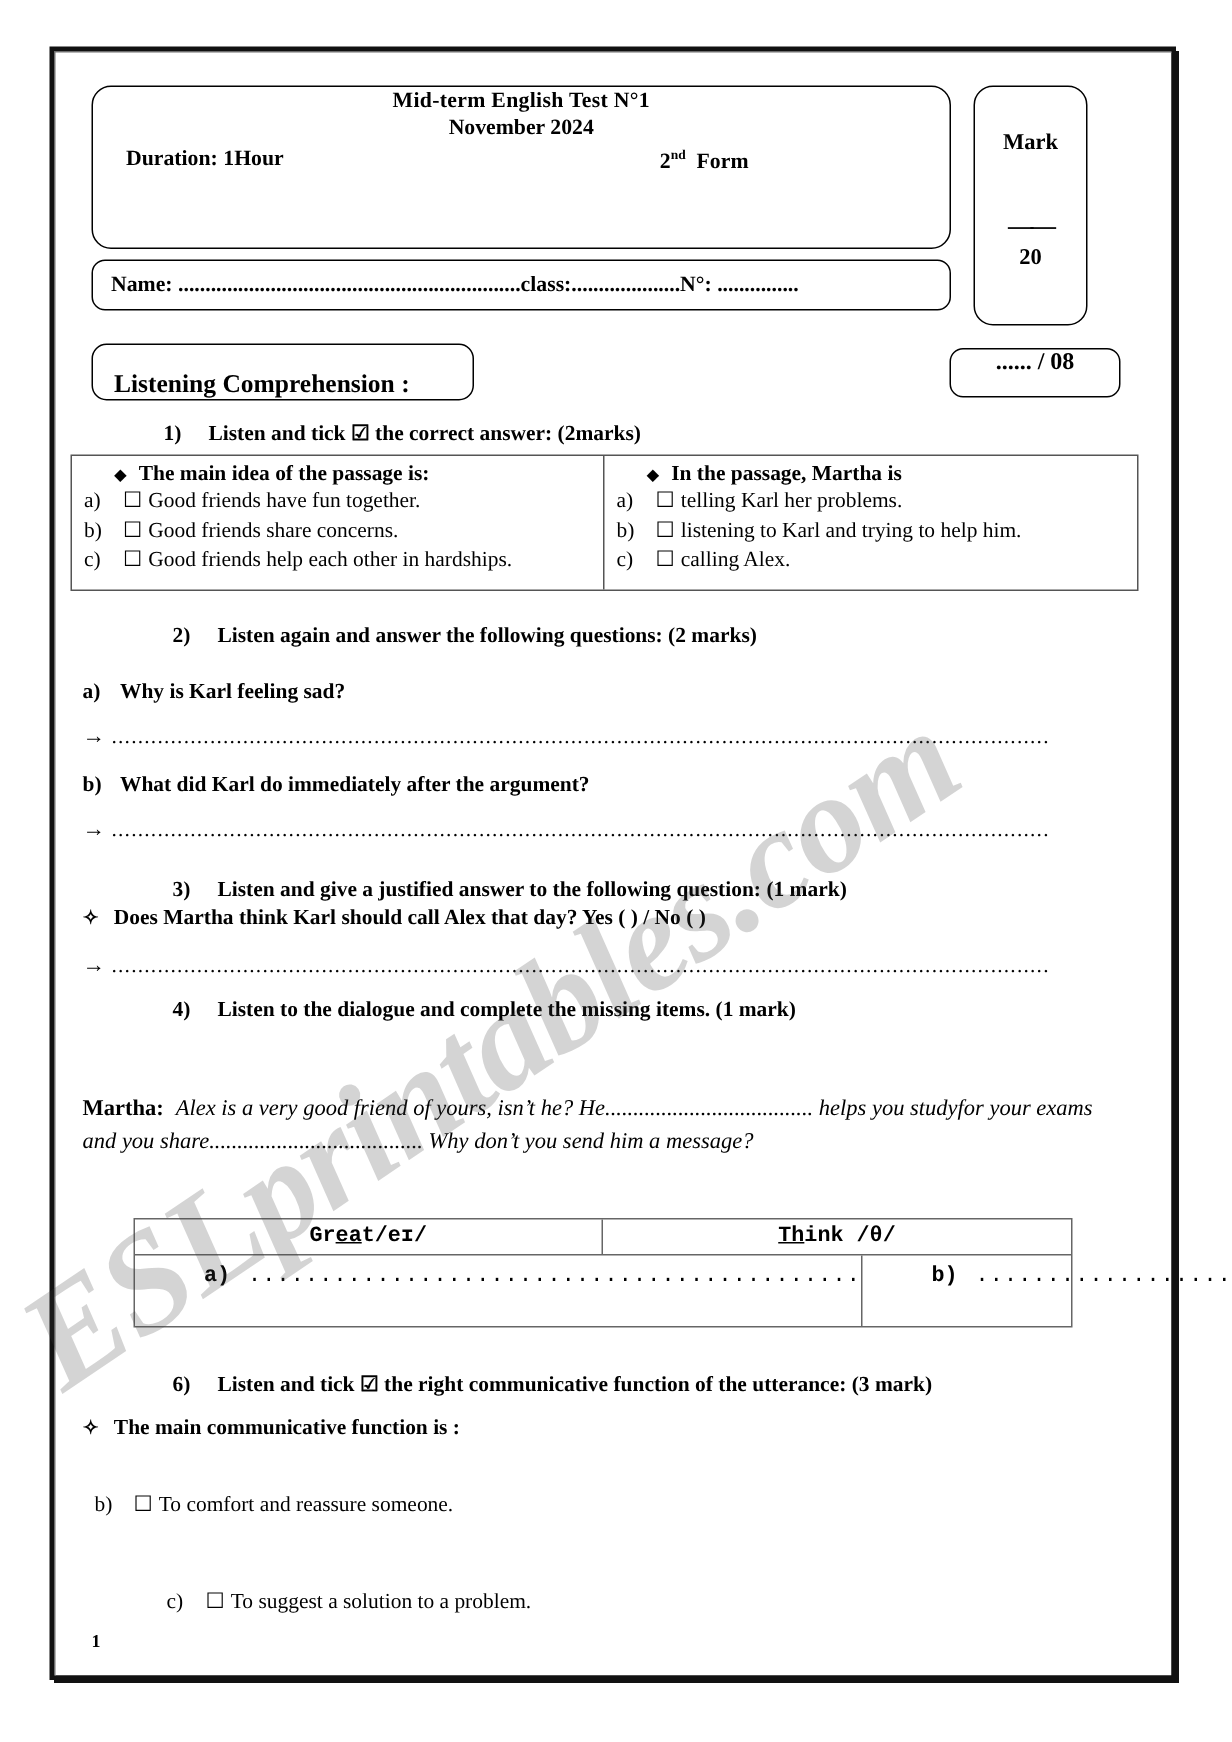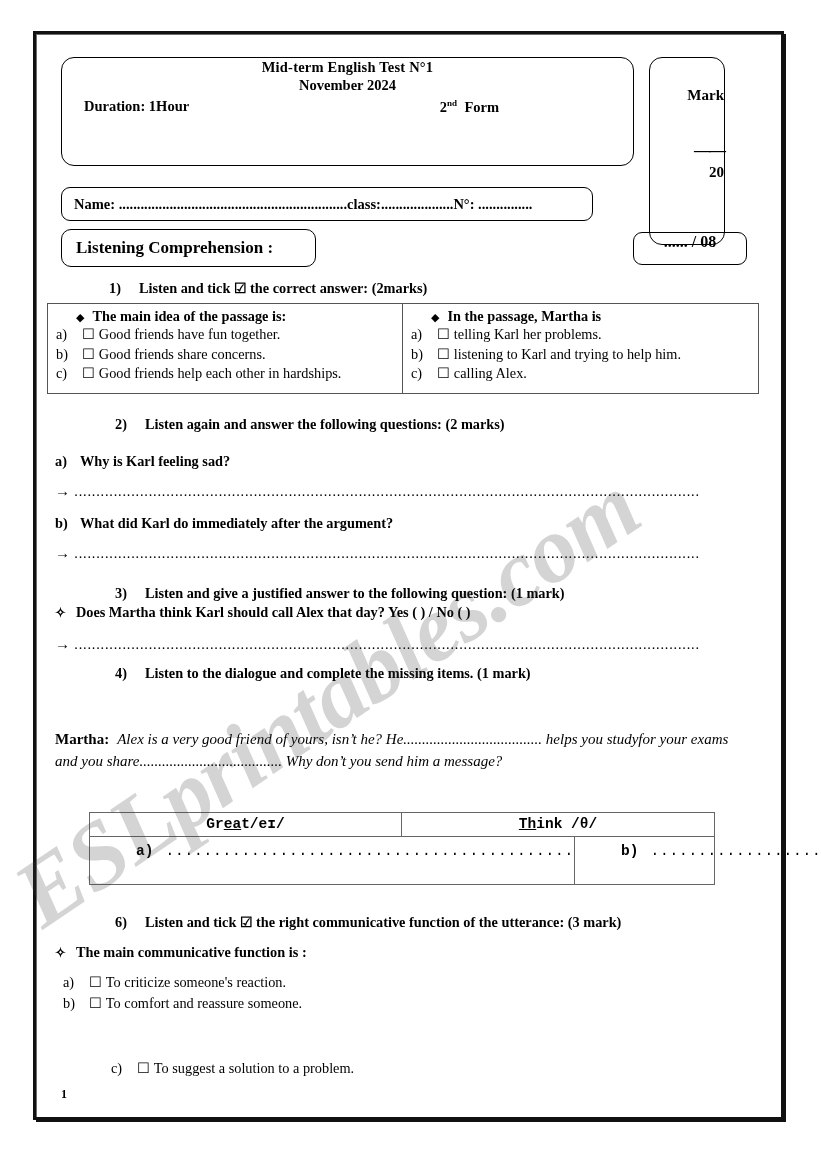--- a/index.html
+++ b/index.html
@@ -105,25 +105,25 @@
   .title-line3 .form {
     margin-right: 112px;
   }
   sup { font-size: 9px; vertical-align: super; }
 
   .mark-box {
     position: absolute;
     left: 588px;
     top: 0;
     width: 76px;
-    height: 188px;
+    height: 160px;
     border: 1.2px solid #000;
     border-radius: 13px;
     box-sizing: border-box;
-    text-align: right;
+    text-align: center;
   }
   .mark-box .mark-label {
     font-weight: 700;
     font-size: 15px;
     margin-top: 29px;
   }
   .mark-box .mark-rule {
     font-weight: 700;
     font-size: 17px;
     margin-top: 44px;
@@ -132,22 +132,22 @@
   }
   .mark-box .mark-total {
     font-weight: 700;
     font-size: 15px;
     margin-top: 10px;
   }
 
   .name-box {
     position: absolute;
     left: 0;
-    top: 130px;
-    width: 532px;
+    top: 116px;
+    width: 573px;
     height: 34px;
     border: 1.2px solid #000;
     border-radius: 9px;
     box-sizing: border-box;
     display: flex;
     align-items: center;
     padding-left: 12px;
     font-weight: 700;
     font-size: 14.5px;
     white-space: nowrap;
@@ -156,21 +156,21 @@
   
   .sec-row { position: absolute; left: 24px; top: 194px; width: 700px; }
   .sec-box {
     position: absolute;
     left: 0; top: 0;
     width: 255px;
     height: 38px;
     border: 1.3px solid #000;
     border-radius: 10px;
     box-sizing: border-box;
-    display: flex; align-items: center;
+    display: flex; align-items: flex-end;
     padding-left: 14px;
     font-weight: 700;
     font-size: 17px;
   }
   .score-box {
     position: absolute;
     left: 572px; top: 3px;
     width: 114px;
     height: 33px;
     border: 1.2px solid #000;
@@ -425,23 +425,20 @@
     <div class="instr" style="left:78px; top:879px;">
       <span class="num">6)</span><span>Listen and tick</span>
       <span class="tickbox">☑</span>
       <span>the right communicative function of the utterance: (3 mark)</span>
     </div>
 
     <div class="bullet-q" style="left:18px; top:909px;">
       <span class="star">✧</span><span>The main communicative function is :</span>
     </div>
 
-    <div class="mcq-item" style="position:absolute; left:18px; top:938px; font-size:14.3px;">
-      <span class="lbl">a)</span><span class="cb">☐</span><span>To criticize someone's reaction.</span>
-    </div>
     <div class="mcq-item" style="position:absolute; left:18px; top:959px; font-size:14.3px;">
       <span class="lbl">b)</span><span class="cb">☐</span><span>To comfort and reassure someone.</span>
     </div>
     <div class="mcq-item" style="position:absolute; left:18px; top:1024px; font-size:14.3px;margin-left:48px;">
       <span class="lbl">c)</span><span class="cb">☐</span><span>To suggest a solution to a problem.</span>
     </div>
 
     <div class="pagenum">1</div>
 
   </div>

